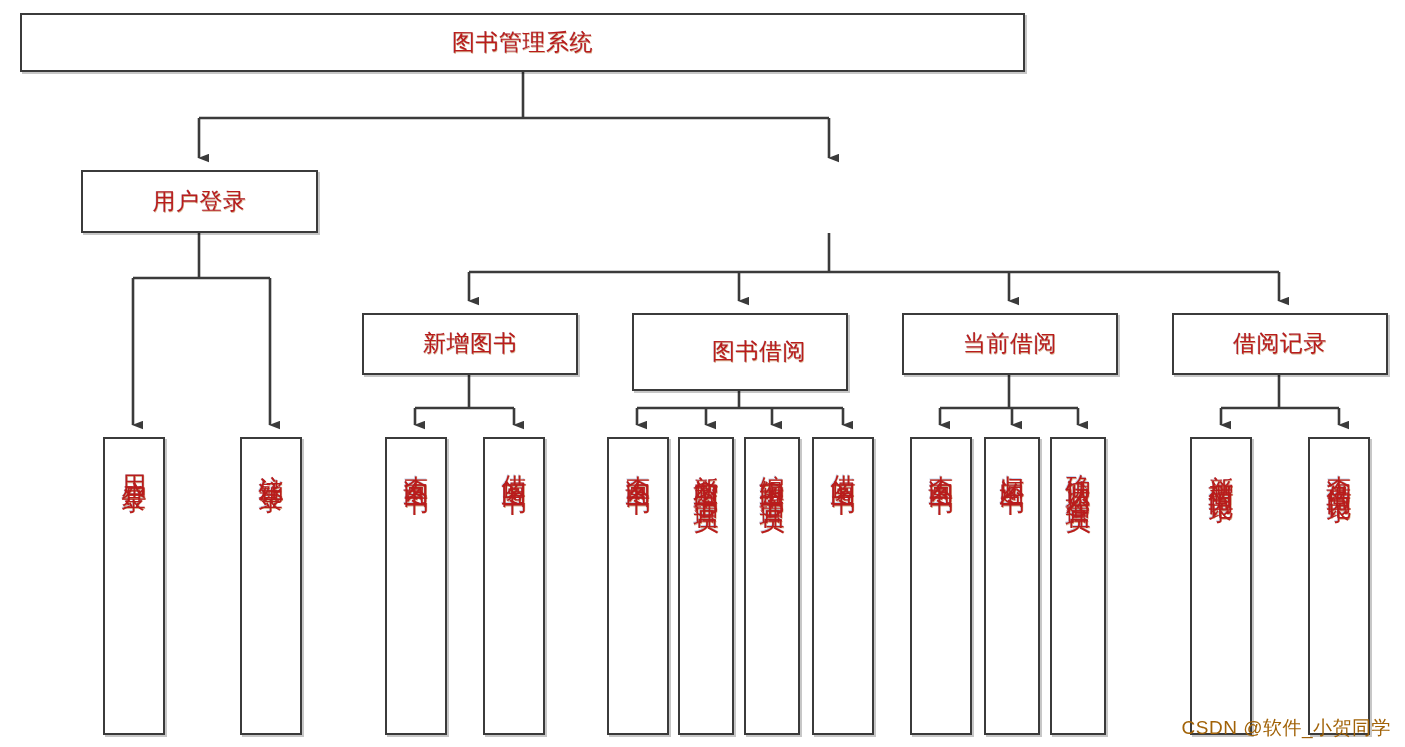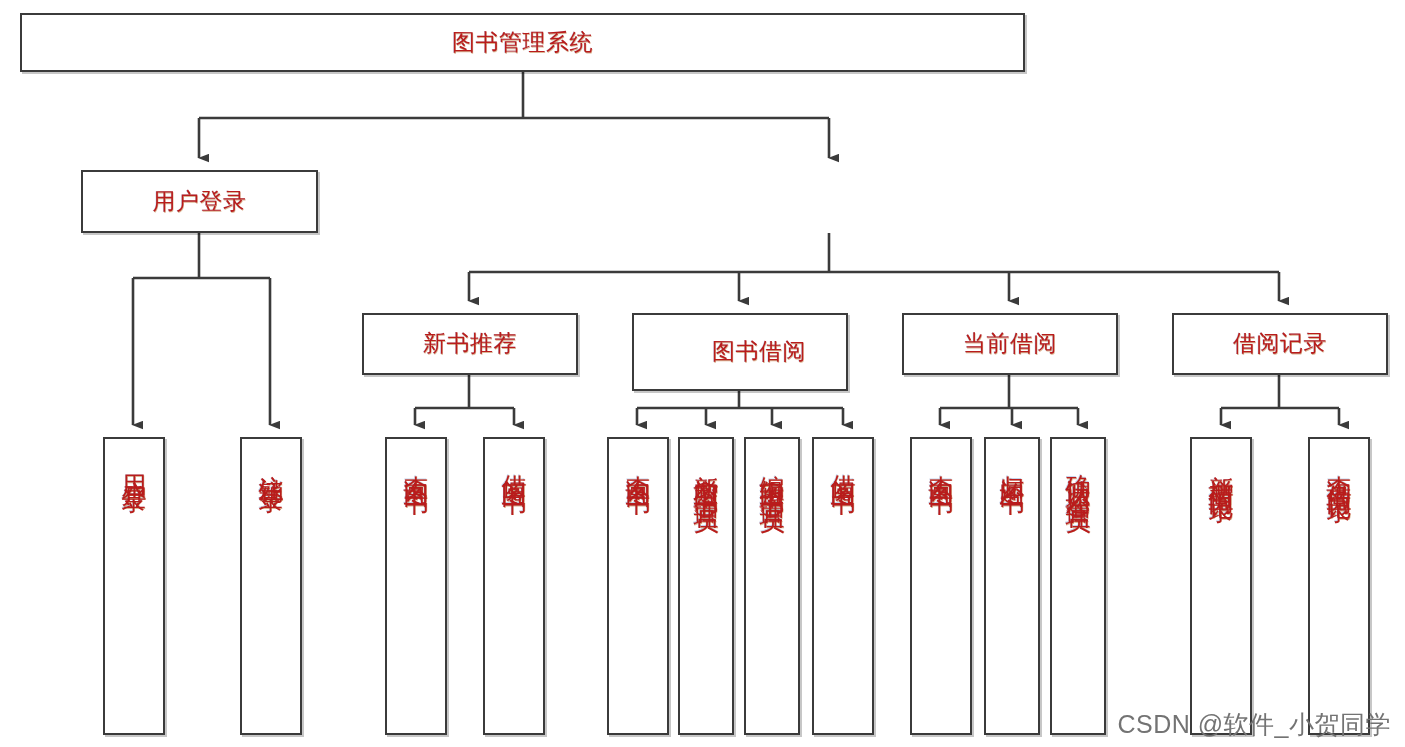--- a/index.html
+++ b/index.html
@@ -53,22 +53,22 @@
     text-orientation: upright;
     font-size: 25px;
     letter-spacing: 5px;
     line-height: 1;
     white-space: nowrap;
   }
   #watermark {
     position: absolute;
     right: 14px;
     bottom: 6px;
-    font-size: 25px;
-    color: #737373;
+    font-size: 19px;
+    color: #a16207;
     letter-spacing: 0.5px;
     white-space: nowrap;
   }
 </style>
 </head>
 <body>
 
 <div id="canvas">
 
   <svg class="edges" viewBox="0 0 1405 747">
@@ -123,21 +123,21 @@
 
   <div class="node" id="n-root" style="left: 20px; top: 13px; width: 1005px; height: 59px;">
     <span class="label">图书管理系统</span>
   </div>
 
   <div class="node" id="n-l2-0" style="left: 81px; top: 170px; width: 237px; height: 63px;">
     <span class="label">用户登录</span>
   </div>
 
   <div class="node" id="n-l3-0" style="left: 362px; top: 313px; width: 216px; height: 62px;">
-    <span class="label">新书推荐</span>
+    <span class="label">新增图书</span>
   </div>
   <div class="node" id="n-l3-1" style="left: 632px; top: 313px; width: 216px; height: 78px; padding-left: 38px;">
     <span class="label">图书借阅</span>
   </div>
   <div class="node" id="n-l3-2" style="left: 902px; top: 313px; width: 216px; height: 62px;">
     <span class="label">当前借阅</span>
   </div>
   <div class="node" id="n-l3-3" style="left: 1172px; top: 313px; width: 216px; height: 62px;">
     <span class="label">借阅记录</span>
   </div>

